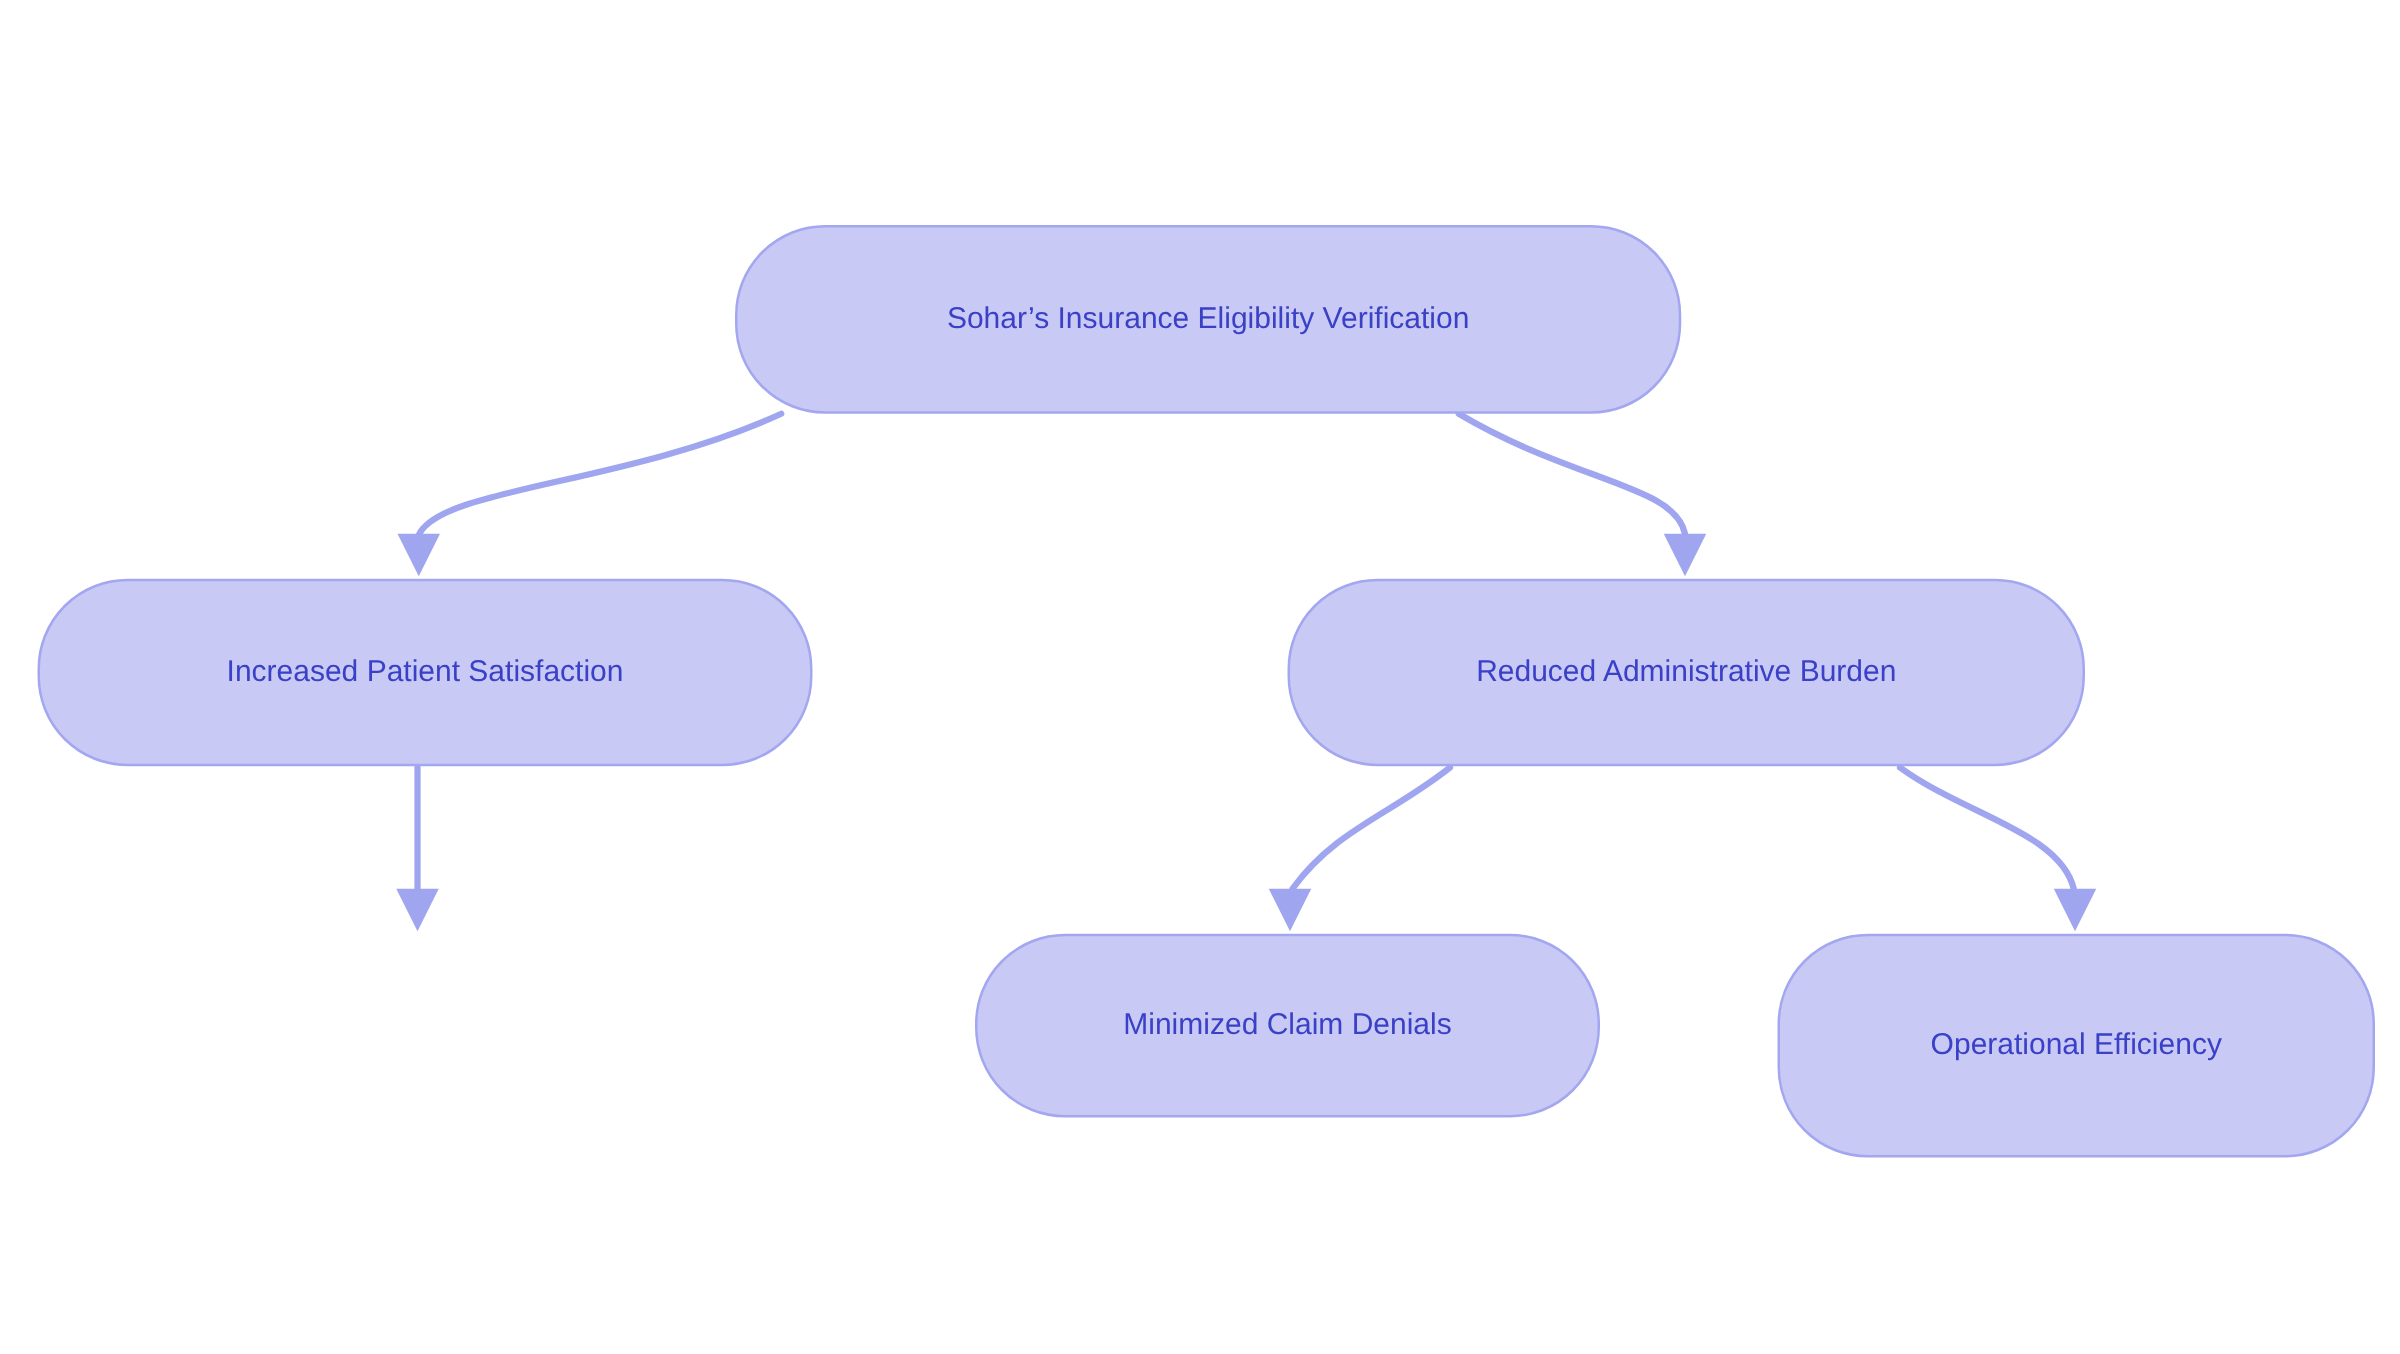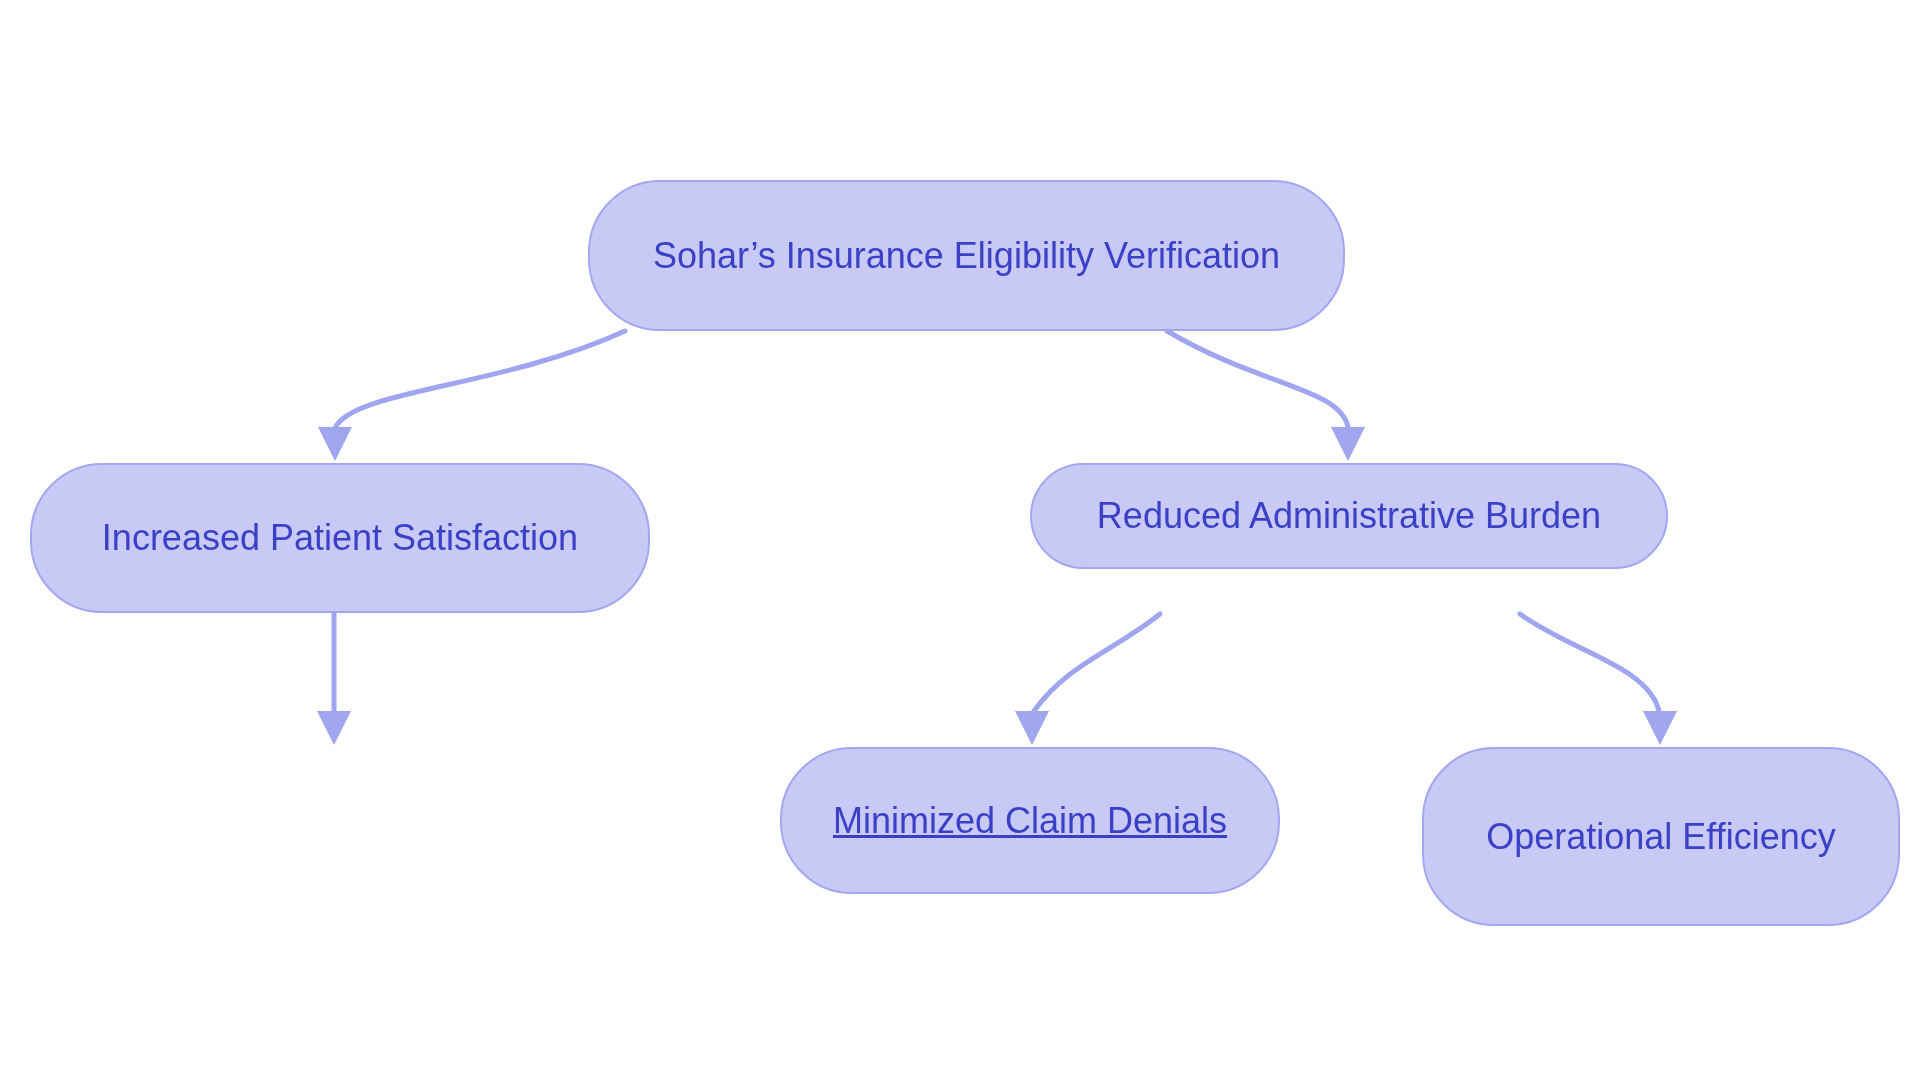--- a/index.html
+++ b/index.html
@@ -26,33 +26,33 @@
     height: 1083px;
     pointer-events: none;
   }
   .node {
     position: absolute;
     box-sizing: border-box;
     background: #c8c9f5;
     border: 2px solid #a3a7f0;
     border-radius: 72px;
     color: #3a41c6;
-    font-size: 36px;
+    font-size: 24px;
     line-height: 1.2;
     display: flex;
     align-items: center;
     justify-content: center;
     text-align: center;
     white-space: nowrap;
   }
   .node-top    { left: 588px;  top: 180px; width: 757px; height: 151px; }
   .node-ml     { left: 30px;   top: 463px; width: 620px; height: 150px; }
-  .node-mr     { left: 1030px; top: 463px; width: 638px; height: 106px; }
+  .node-mr     { left: 1030px; top: 463px; width: 638px; height: 150px; }
   .node-bl     { left: 90px;   top: 747px; width: 490px; height: 147px; }
-  .node-bm     { left: 780px;  top: 747px; width: 500px; height: 147px; text-decoration: underline; }
+  .node-bm     { left: 780px;  top: 747px; width: 500px; height: 147px; }
   .node-br     { left: 1422px; top: 747px; width: 478px; height: 179px; }
   .edge-line {
     fill: none;
     stroke: #a0a5f0;
     stroke-width: 5px;
     stroke-linecap: round;
   }
   .edge-head {
     fill: #a0a5f0;
     stroke: none;

